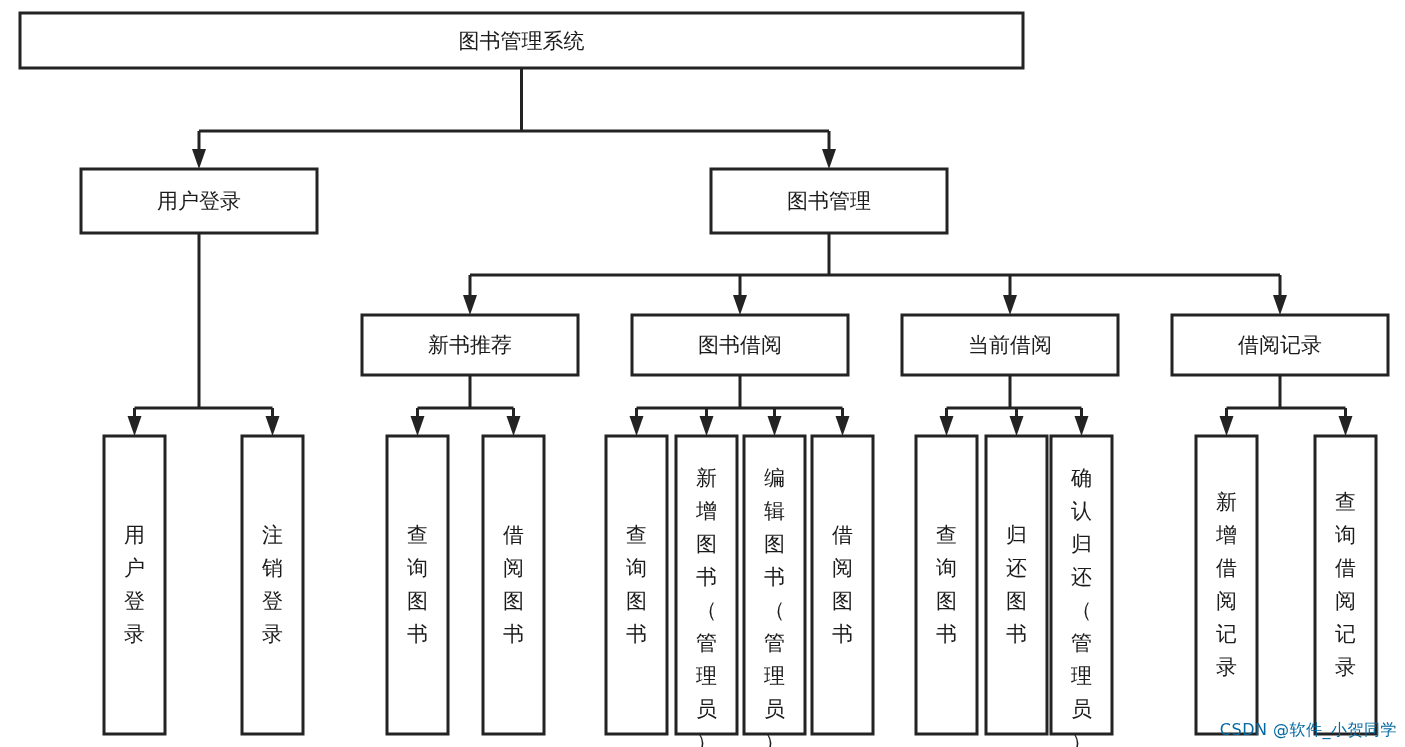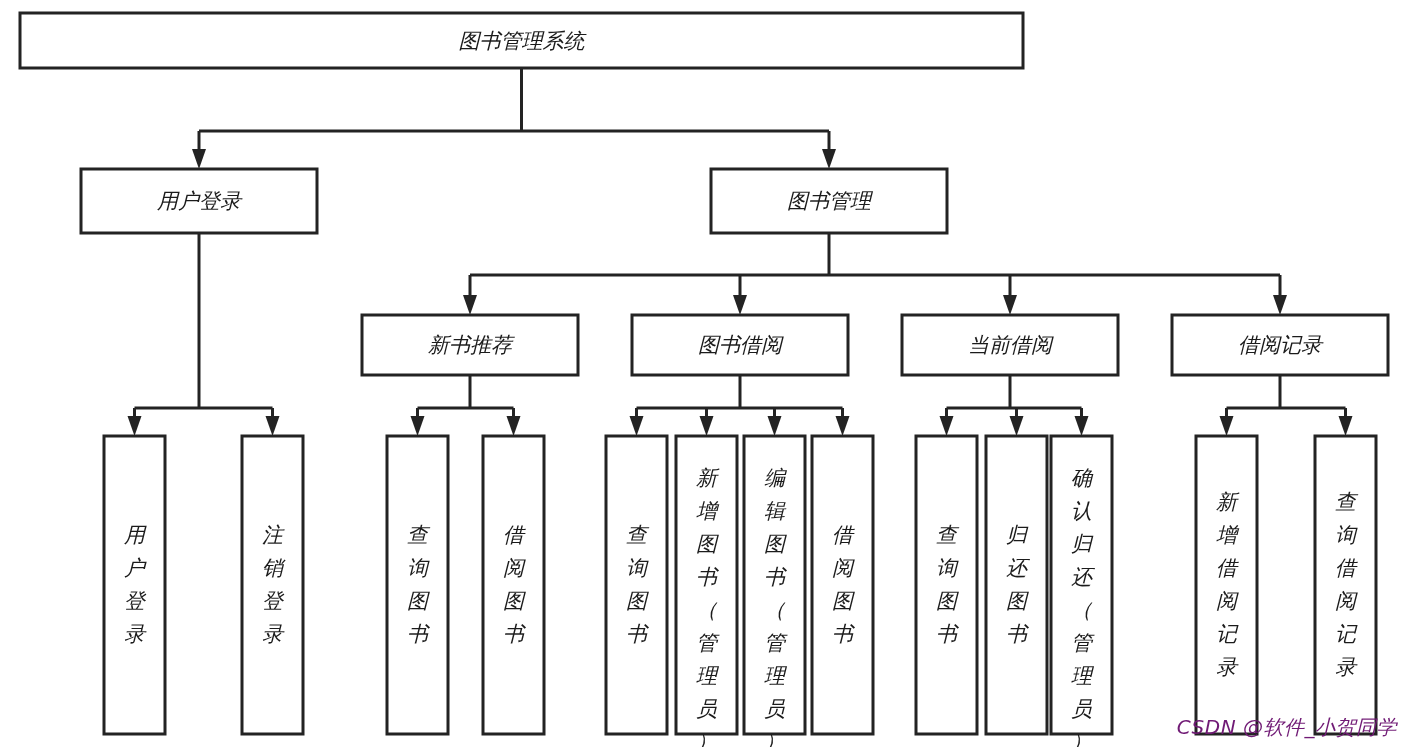--- a/index.html
+++ b/index.html
@@ -11,21 +11,20 @@
     width: 1405px;
     height: 747px;
     font-family: "DejaVu Sans", "Liberation Sans", sans-serif;
     overflow: hidden;
   }
   #diagram-root {
     position: relative;
     width: 1405px;
     height: 747px;
     background: #ffffff;
-    font-style: italic;
   }
   svg.canvas {
     position: absolute;
     top: 0;
     left: 0;
     width: 1405px;
     height: 747px;
   }
   .node-box {
     fill: #ffffff;
@@ -58,22 +57,22 @@
     font-size: 21px;
     fill: #1b1b1b;
     text-anchor: middle;
     dominant-baseline: middle;
   }
   .watermark {
     position: absolute;
     right: 8px;
     bottom: 6px;
     font-family: "DejaVu Sans", "Liberation Sans", sans-serif;
-    font-size: 20px;
-    color: #701a75;
+    font-size: 16px;
+    color: #0369a1;
     letter-spacing: 0.5px;
     white-space: nowrap;
     user-select: none;
   }
 </style>
 </head>
 <body>
 
 <div id="diagram-root">
 

